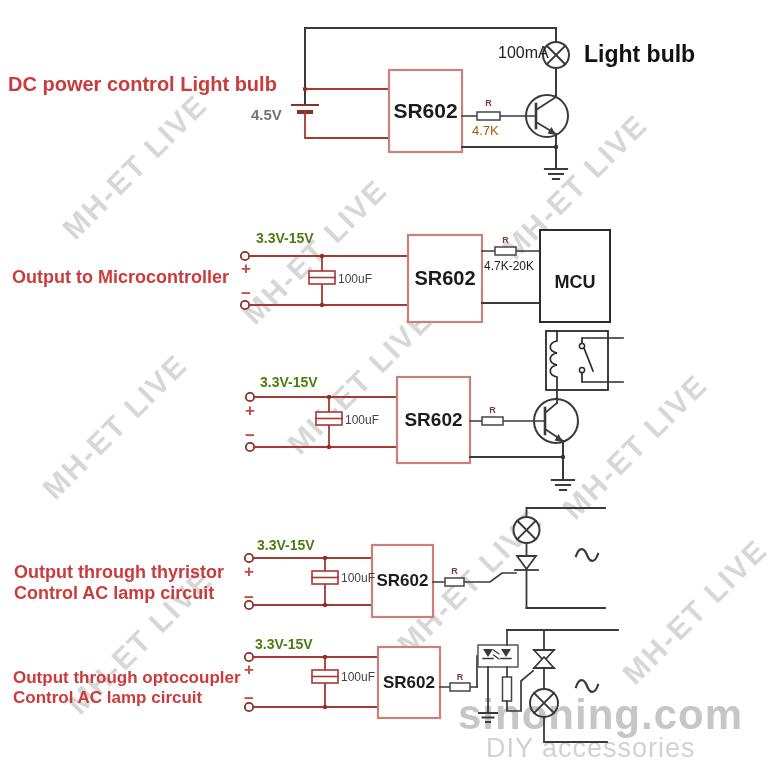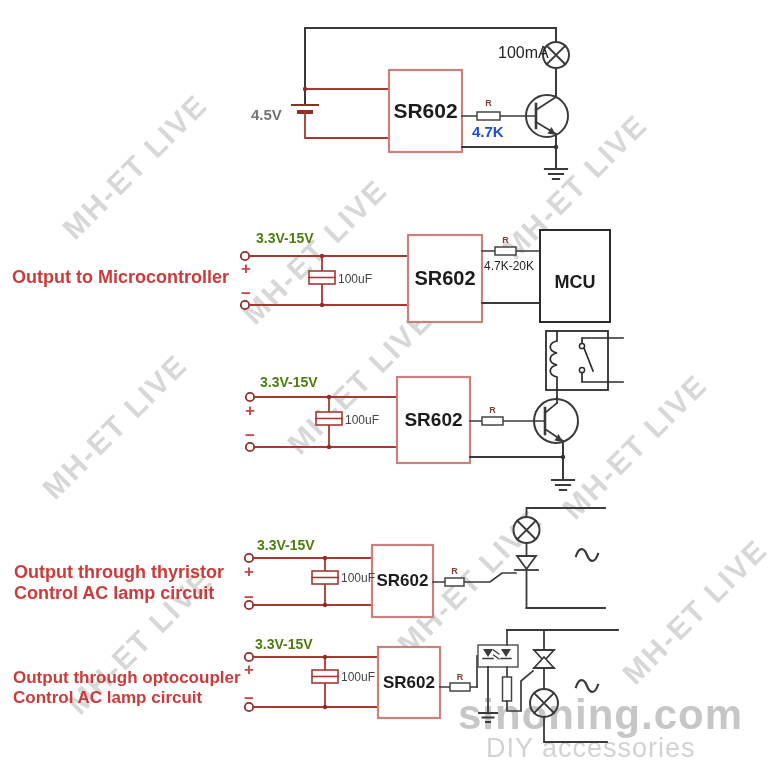--- a/index.html
+++ b/index.html
@@ -210,25 +210,27 @@
       <path d="M544,668 V689" stroke="#3a3a3a" stroke-width="1.8"></path>
       <g stroke="#3a3a3a" stroke-width="2">
         <circle cx="544" cy="703" r="14" fill="none"></circle>
         <path d="M534.1,693.1 L553.9,712.9 M553.9,693.1 L534.1,712.9"></path>
       </g>
       <path d="M544,717 V742 H607" stroke="#3a3a3a" stroke-width="1.8"></path>
       <path d="M576,687 c3,-9 8,-9 11,-1 c3,8 8,8 11,-1" stroke="#3a3a3a" stroke-width="2.2"></path>
     </g>
   </svg>
 
+  <div class="lbl heading" style="left:8px;top:73px;font-size:20px;">DC power control Light bulb</div>
   <div class="lbl" style="left:251px;top:106px;font-size:15px;font-weight:bold;color:#737373;">4.5V</div>
   <div class="lbl" style="left:482px;top:44px;font-size:16px;color:#222;margin-left:16px;">100mA</div>
+  <div class="lbl" style="left:584px;top:41px;font-size:23px;font-weight:bold;color:#111;">Light bulb</div>
   <div class="module" style="left:389px;top:70px;width:73px;height:82px;font-size:21px;">SR602</div>
   <div class="lbl rname" style="left:477px;top:98px;width:23px;">R</div>
-  <div class="lbl" style="left:472px;top:123px;font-size:15px;font-weight:bold;color:#1d4ed8;">4.7K</div>
+  <div class="lbl" style="left:472px;top:123px;font-size:13px;font-weight:normal;color:#a16207;">4.7K</div>
 
   <div class="lbl heading" style="left:12px;top:267px;font-size:18px;">Output to Microcontroller</div>
   <div class="lbl green" style="left:256px;top:230px;font-size:14px;">3.3V-15V</div>
   <div class="lbl sign" style="left:241px;top:259px;">+</div>
   <div class="lbl sign" style="left:241px;top:284px;">−</div>
   <div class="lbl capname" style="left:338px;top:272px;">100uF</div>
   <div class="module" style="left:408px;top:235px;width:74px;height:87px;font-size:20px;">SR602</div>
   <div class="lbl rname" style="left:495px;top:235px;width:21px;">R</div>
   <div class="lbl" style="left:484px;top:259px;font-size:12px;color:#222;">4.7K-20K</div>
   <div class="module" style="left:540px;top:230px;width:70px;height:104px;font-size:18px;font-weight:600;">MCU</div>

